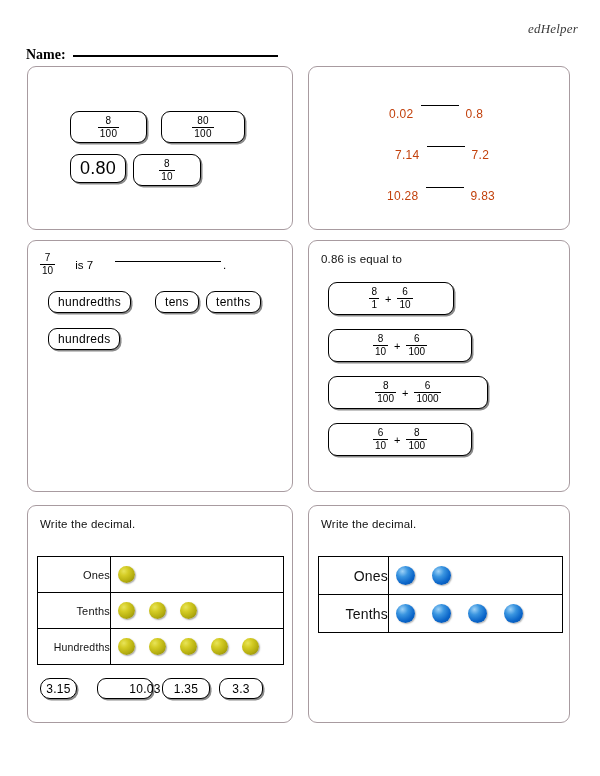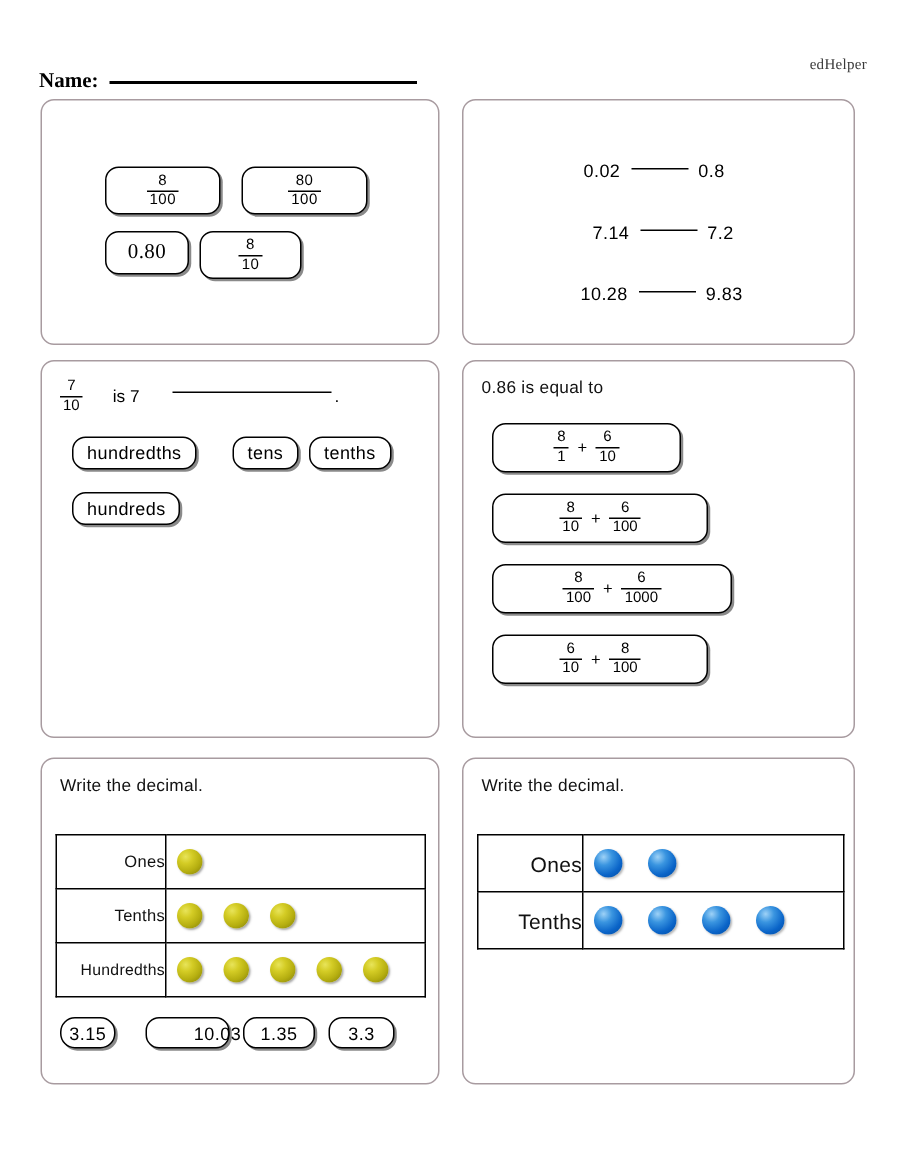--- a/index.html
+++ b/index.html
@@ -9,26 +9,27 @@
     height: 776px;
     background: #ffffff;
     font-family: "Liberation Sans", sans-serif;
     position: relative;
     overflow: hidden;
   }
 
   
   .logo {
     position: absolute;
-    top: 38px;
+    top: 21px;
     right: 22px;
     font-family: "Liberation Serif", serif;
-    font-size: 10px;
+    font-size: 13px;
     color: #3a3a3a;
     letter-spacing: .2px;
+    font-style: italic;
   }
   .name-row {
     position: absolute;
     top: 47px;
     left: 26px;
     display: flex;
     align-items: baseline;
   }
   .name-label {
     font-family: "Liberation Serif", serif;
@@ -101,23 +102,23 @@
     display: flex;
     align-items: center;
     gap: 6px;
     font-size: 11px;
   }
 
   
   .cmp {
     position: absolute;
     display: flex;
-    align-items: center;
+    align-items: flex-start;
     font-size: 12px;
-    color: #000000;
+    color: #c2410c;
     letter-spacing: .3px;
   }
   .cmp .blank {
     display: inline-block;
     width: 38px;
     border-bottom: 1.6px solid #000;
     margin: 0 7px;
     position: relative;
     top: -2px;
   }
@@ -189,21 +190,21 @@
     </span>
   </div>
 
   <div class="chip chip-num" style="left:133px; top:44px; width:84px; height:32px;">
     <span class="frac">
       <span class="num">80</span>
       <span class="den">100</span>
     </span>
   </div>
 
-  <div class="chip chip-num" style="left:42px; top:87px; width:56px; height:29px; font-size:14px;font-family:Liberation Serif, serif;">
+  <div class="chip chip-num" style="left:42px; top:87px; width:56px; height:29px; font-size:18px;">
     <span>0.80</span>
   </div>
 
   <div class="chip chip-num" style="left:105px; top:87px; width:68px; height:32px;">
     <span class="frac">
       <span class="num">8</span>
       <span class="den">10</span>
     </span>
   </div>
 </div>

